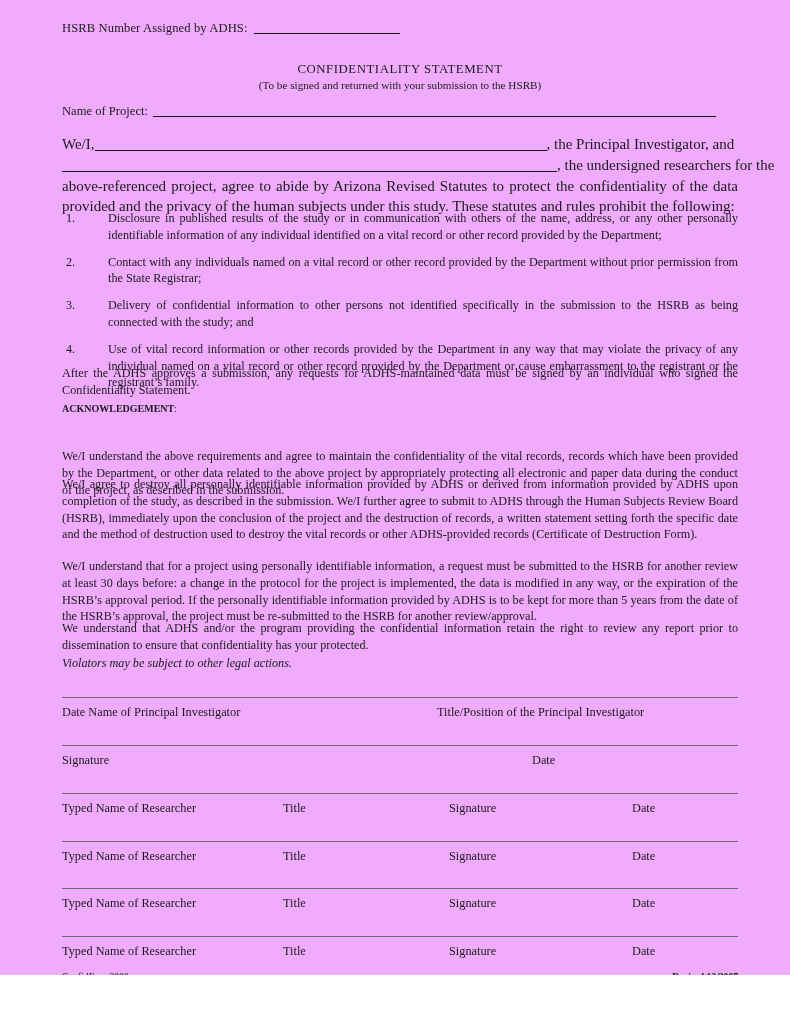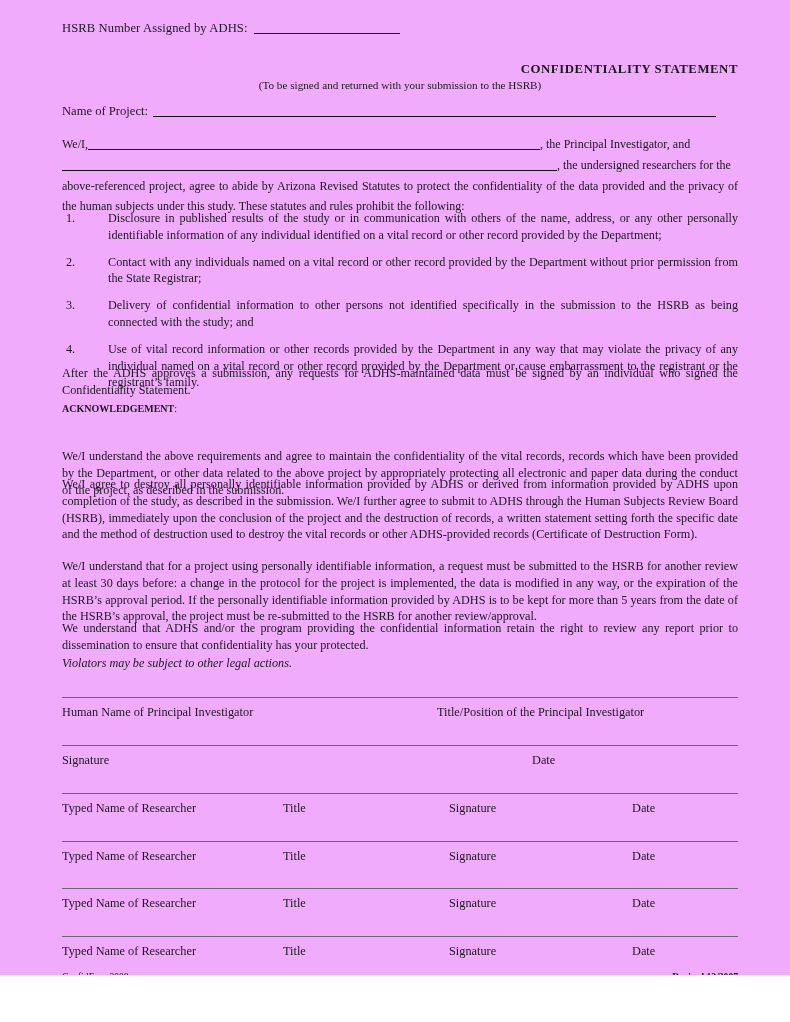--- a/index.html
+++ b/index.html
@@ -40,23 +40,23 @@
     border-bottom: 1.6px solid #111;
     vertical-align: -2px;
   }
   .hsrb-rule { width: 146px; margin-left: 6px; }
 
   .doc-title {
     position: absolute;
     left: 0;
     top: 62px;
     width: 676px;
-    text-align: right;
+    text-align: center;
     font-size: 12.8px;
-    font-weight: bold;
+    font-weight: normal;
     letter-spacing: 0.55px;
   }
   .doc-subtitle {
     position: absolute;
     left: 0;
     top: 79px;
     width: 676px;
     text-align: center;
     font-size: 11.2px;
   }
@@ -70,21 +70,21 @@
     white-space: nowrap;
   }
   .project-rule { width: 563px; margin-left: 5px; }
 
   
   .intro {
     position: absolute;
     left: 0;
     top: 134px;
     width: 676px;
-    font-size: 12px;
+    font-size: 15px;
     line-height: 20.8px;
   }
   .intro .ln { white-space: nowrap; }
   .intro .just { white-space: normal; text-align: justify; }
   .rule-a { width: 452px; }
   .rule-b { width: 495px; }
 
   
   .numlist {
     position: absolute;
@@ -223,21 +223,21 @@
     <div class="ack-para ack-p5">Violators may be subject to other legal actions.</div>
 
     <div id="sig-area">
         <div class="sigrule" style="top: 697px;"></div>
         <div class="sigrule" style="top: 745px;"></div>
         <div class="sigrule" style="top: 793px;"></div>
         <div class="sigrule" style="top: 841px;"></div>
         <div class="sigrule" style="top: 888px;"></div>
         <div class="sigrule" style="top: 936px;"></div>
         <div class="sigrow" style="top: 705px;">
-          <span class="sigcell" style="left: 0px;">Human Name of Principal Investigator</span>
+          <span class="sigcell" style="left: 0px;">Date Name of Principal Investigator</span>
           <span class="sigcell" style="left: 375px;">Title/Position of the Principal Investigator</span>
         </div>
         <div class="sigrow" style="top: 753px;">
           <span class="sigcell" style="left: 0px;">Signature</span>
           <span class="sigcell" style="left: 470px;">Date</span>
         </div>
         <div class="sigrow" style="top: 801px;">
           <span class="sigcell" style="left: 0px;">Typed Name of Researcher</span>
           <span class="sigcell" style="left: 221px;">Title</span>
           <span class="sigcell" style="left: 387px;">Signature</span>

